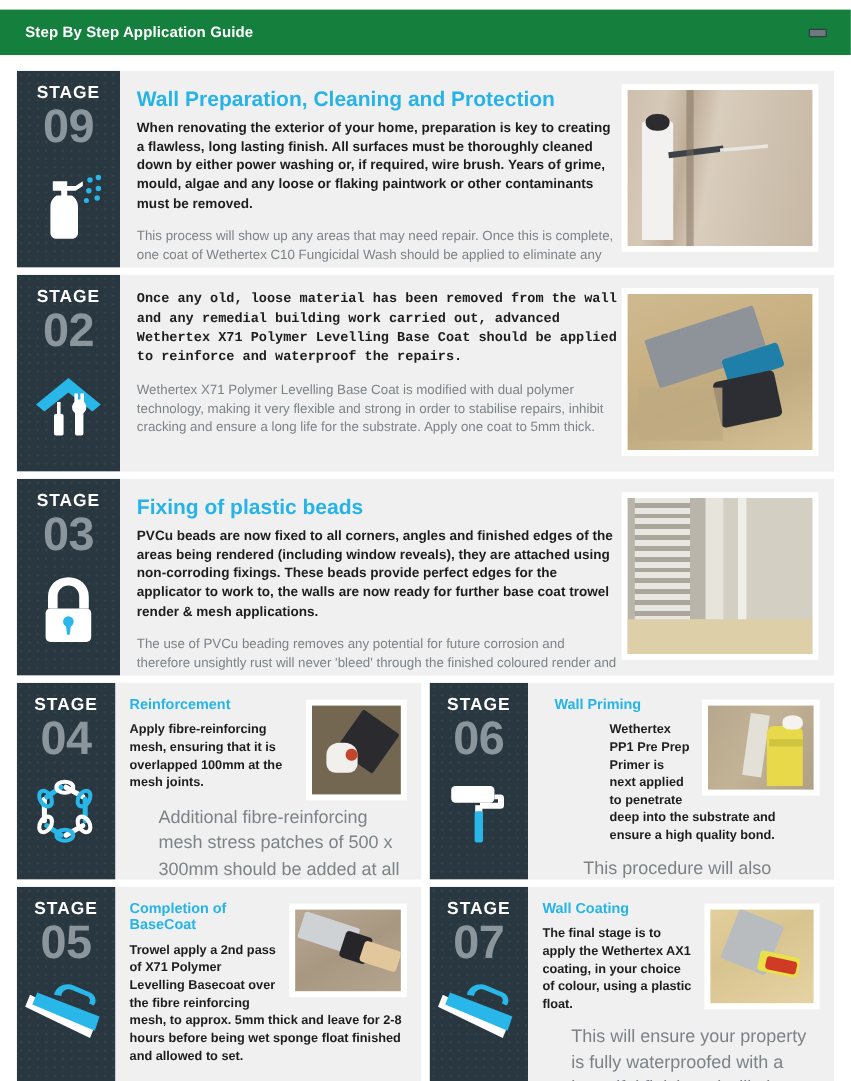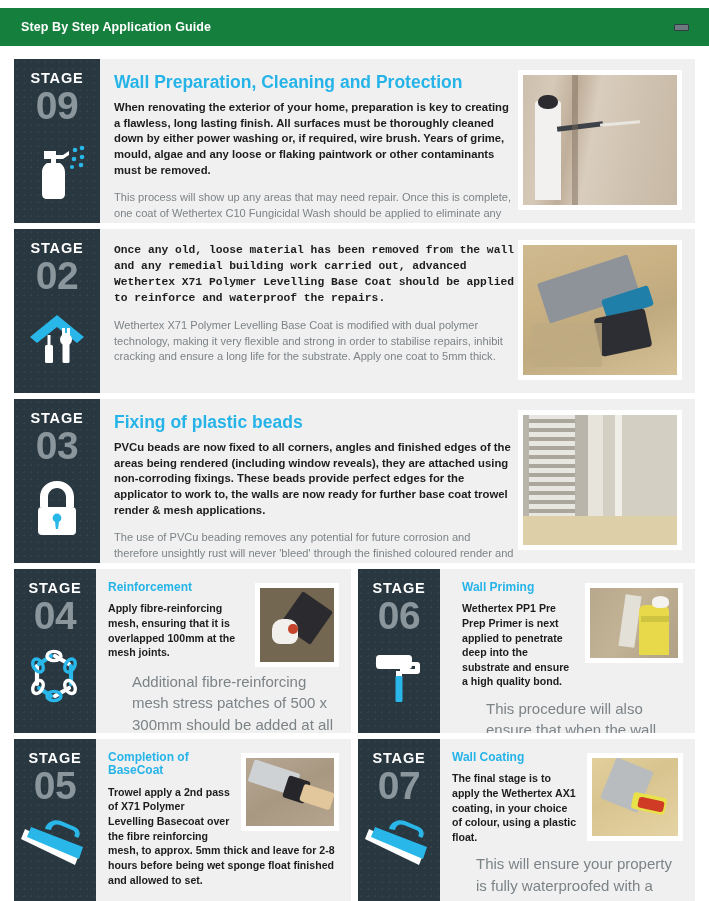--- a/index.html
+++ b/index.html
@@ -295,21 +295,21 @@
         <div style="width:100%;height:100%;background:
              linear-gradient(120deg,#b7a78c 0%,#c2b296 45%,#b0a085 100%);
              position:relative; overflow:hidden;">
           <div style="position:absolute;left:36%;top:10%;width:18%;height:74%;background:#e3e0d8;transform:rotate(8deg);"></div>
           <div style="position:absolute;left:56%;top:24%;width:34%;height:72%;background:#e8d94a;border-radius:6px 6px 0 0;"></div>
           <div style="position:absolute;left:70%;top:12%;width:20%;height:16%;background:#f4f3ef;border-radius:50% 50% 40% 40%;"></div>
           <div style="position:absolute;left:58%;top:40%;width:32%;height:8%;background:#cfc43f;"></div>
         </div>
       </div>
       <div class="c-title">Wall Priming</div>
-      <div class="c-bold" style="margin-bottom:9px;">Wethertex PP1 Pre Prep Primer is next applied to penetrate deep into the substrate and ensure a high quality bond.</div>
+      <div class="c-bold" style="margin-bottom:9px;margin-left:46px;">Wethertex PP1 Pre Prep Primer is next applied to penetrate deep into the substrate and ensure a high quality bond.</div>
       <div class="c-plain" style="clear:both;">This procedure will also ensure that when the wall coating is applied a uniform finish is guaranteed.</div>
     </div>
   </div>
 
   <div class="card half" style="left:14px; top:693px; width:337px; height:162px;">
     <div class="badge" style="width:82px;">
       <div class="badge-stage">STAGE</div>
       <div class="badge-num">05</div>
       <div class="badge-icon" style="top:76px;">
         <svg width="72" height="60" viewBox="0 0 72 60">

